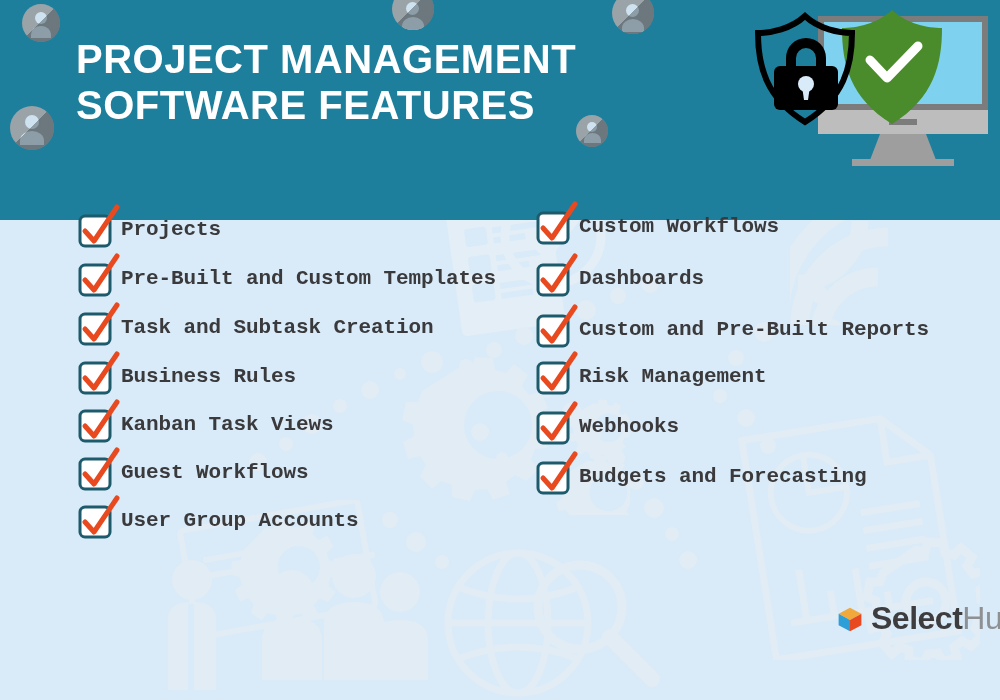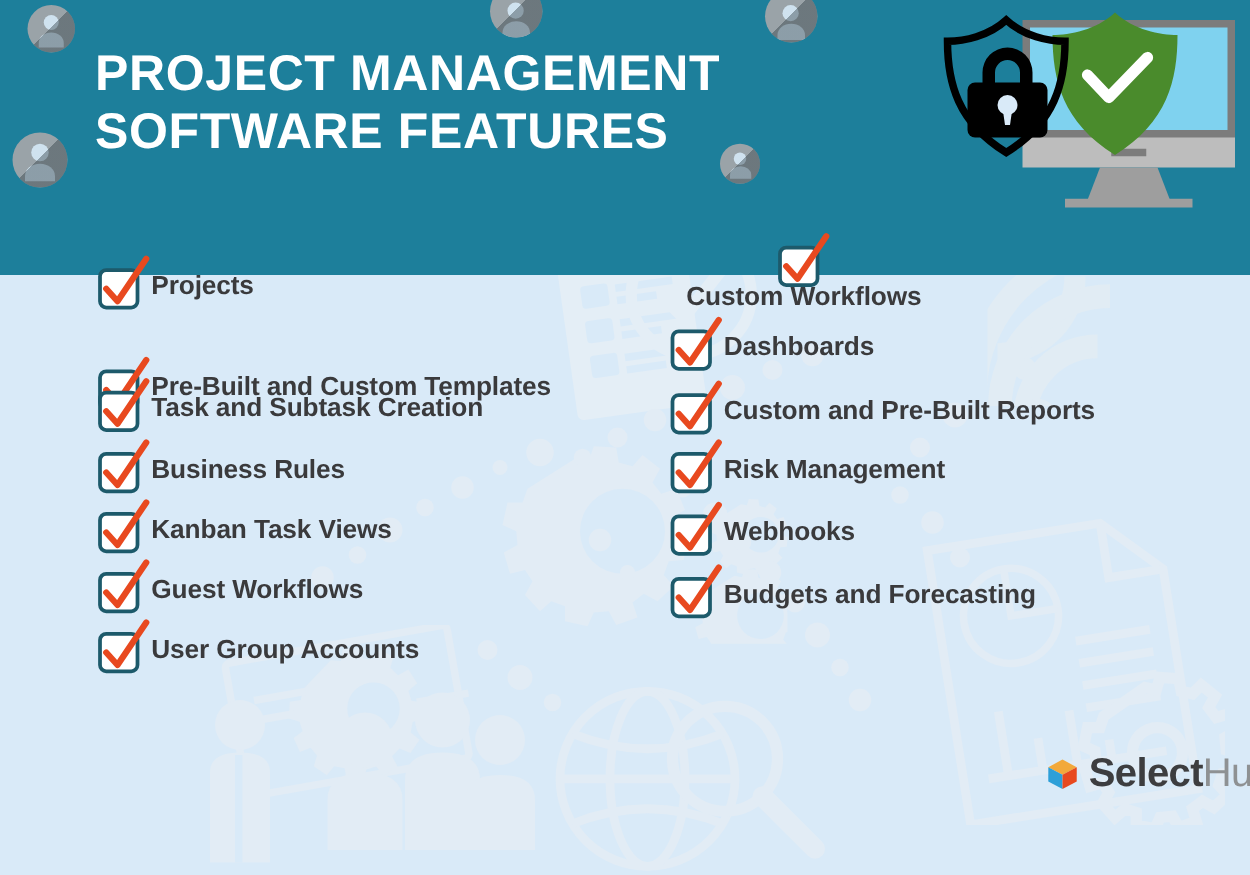--- a/index.html
+++ b/index.html
@@ -57,21 +57,21 @@
   .avatar .av-shadow {
     position:absolute;
     left:0; top:0; width:100%; height:100%;
     background:linear-gradient(135deg, rgba(0,0,0,0) 48%, rgba(40,55,62,0.40) 48%);
   }
 
   
   .illustration { position:absolute; left:742px; top:2px; width:250px; height:172px; }
 
   
-  .lists { position:absolute; left:0; top:172px; width:1000px; height:528px; }
+  .lists { position:absolute; left:0; top:172px; width:1000px; height:528px;font-family:Liberation Mono, monospace; }
   .col { position:absolute; top:0; }
   .col-left  { left:78px;  width:430px; }
   .col-right { left:536px; width:420px; }
 
   .feature {
     position:absolute;
     display:flex;
     align-items:center;
     height:34px;
   }
@@ -344,21 +344,21 @@
     <div class="col col-left">
       <div class="feature" style="top:40px;">
         <span class="cbox">
           <svg viewBox="0 0 44 44">
               <rect x="4" y="12" width="30" height="30" rx="5" fill="#ffffff" stroke="#1d5a6b" stroke-width="3"></rect>
               <path d="M9 27 L18 37 L41 3" fill="none" stroke="#e8491f" stroke-width="5" stroke-linecap="round" stroke-linejoin="round"></path>
             </svg>
         </span>
         <span class="feature-label">Projects</span>
       </div>
-      <div class="feature" style="top:89px;margin-top:32px;">
+      <div class="feature" style="top:89px;">
         <span class="cbox">
           <svg viewBox="0 0 44 44">
               <rect x="4" y="12" width="30" height="30" rx="5" fill="#ffffff" stroke="#1d5a6b" stroke-width="3"></rect>
               <path d="M9 27 L18 37 L41 3" fill="none" stroke="#e8491f" stroke-width="5" stroke-linecap="round" stroke-linejoin="round"></path>
             </svg>
         </span>
         <span class="feature-label">Pre-Built and Custom Templates</span>
       </div>
       <div class="feature" style="top:138px;">
         <span class="cbox">
@@ -401,21 +401,21 @@
           <svg viewBox="0 0 44 44">
               <rect x="4" y="12" width="30" height="30" rx="5" fill="#ffffff" stroke="#1d5a6b" stroke-width="3"></rect>
               <path d="M9 27 L18 37 L41 3" fill="none" stroke="#e8491f" stroke-width="5" stroke-linecap="round" stroke-linejoin="round"></path>
             </svg>
         </span>
         <span class="feature-label">User Group Accounts</span>
       </div>
     </div>
 
     <div class="col col-right">
-      <div class="feature" style="top:24px;flex-direction:column;">
+      <div class="feature" style="top:37px;">
         <span class="cbox">
           <svg viewBox="0 0 44 44">
               <rect x="4" y="12" width="30" height="30" rx="5" fill="#ffffff" stroke="#1d5a6b" stroke-width="3"></rect>
               <path d="M9 27 L18 37 L41 3" fill="none" stroke="#e8491f" stroke-width="5" stroke-linecap="round" stroke-linejoin="round"></path>
             </svg>
         </span>
         <span class="feature-label">Custom Workflows</span>
       </div>
       <div class="feature" style="top:89px;">
         <span class="cbox">

